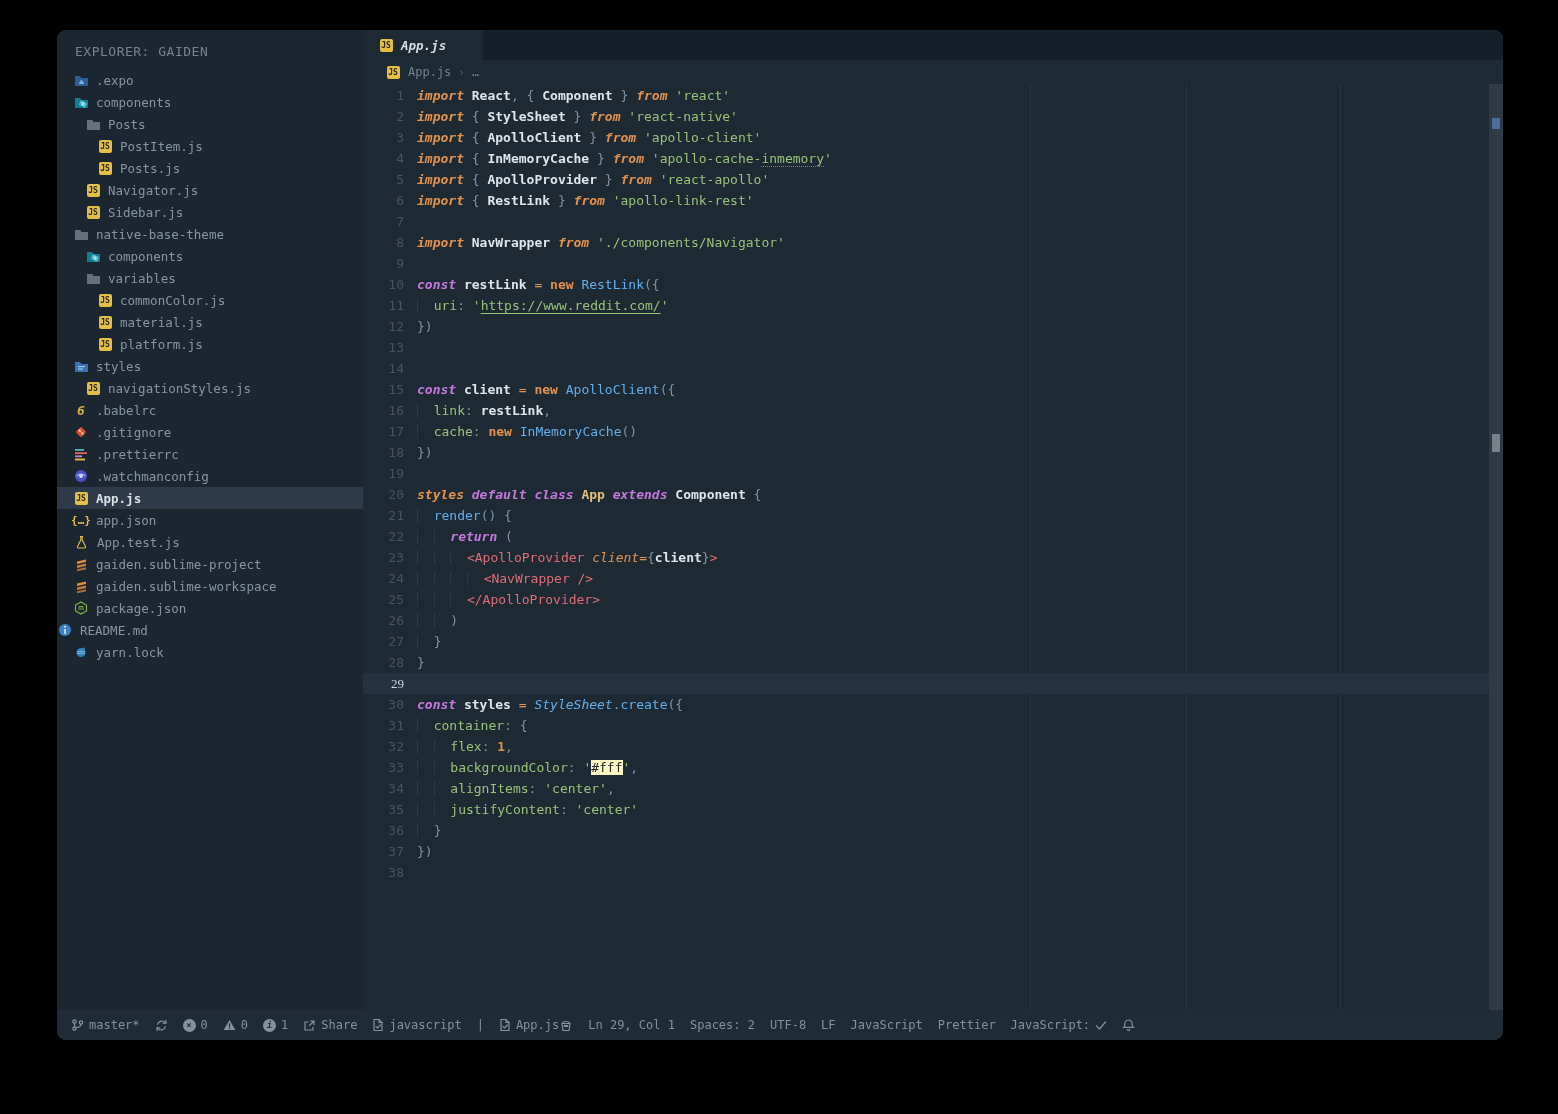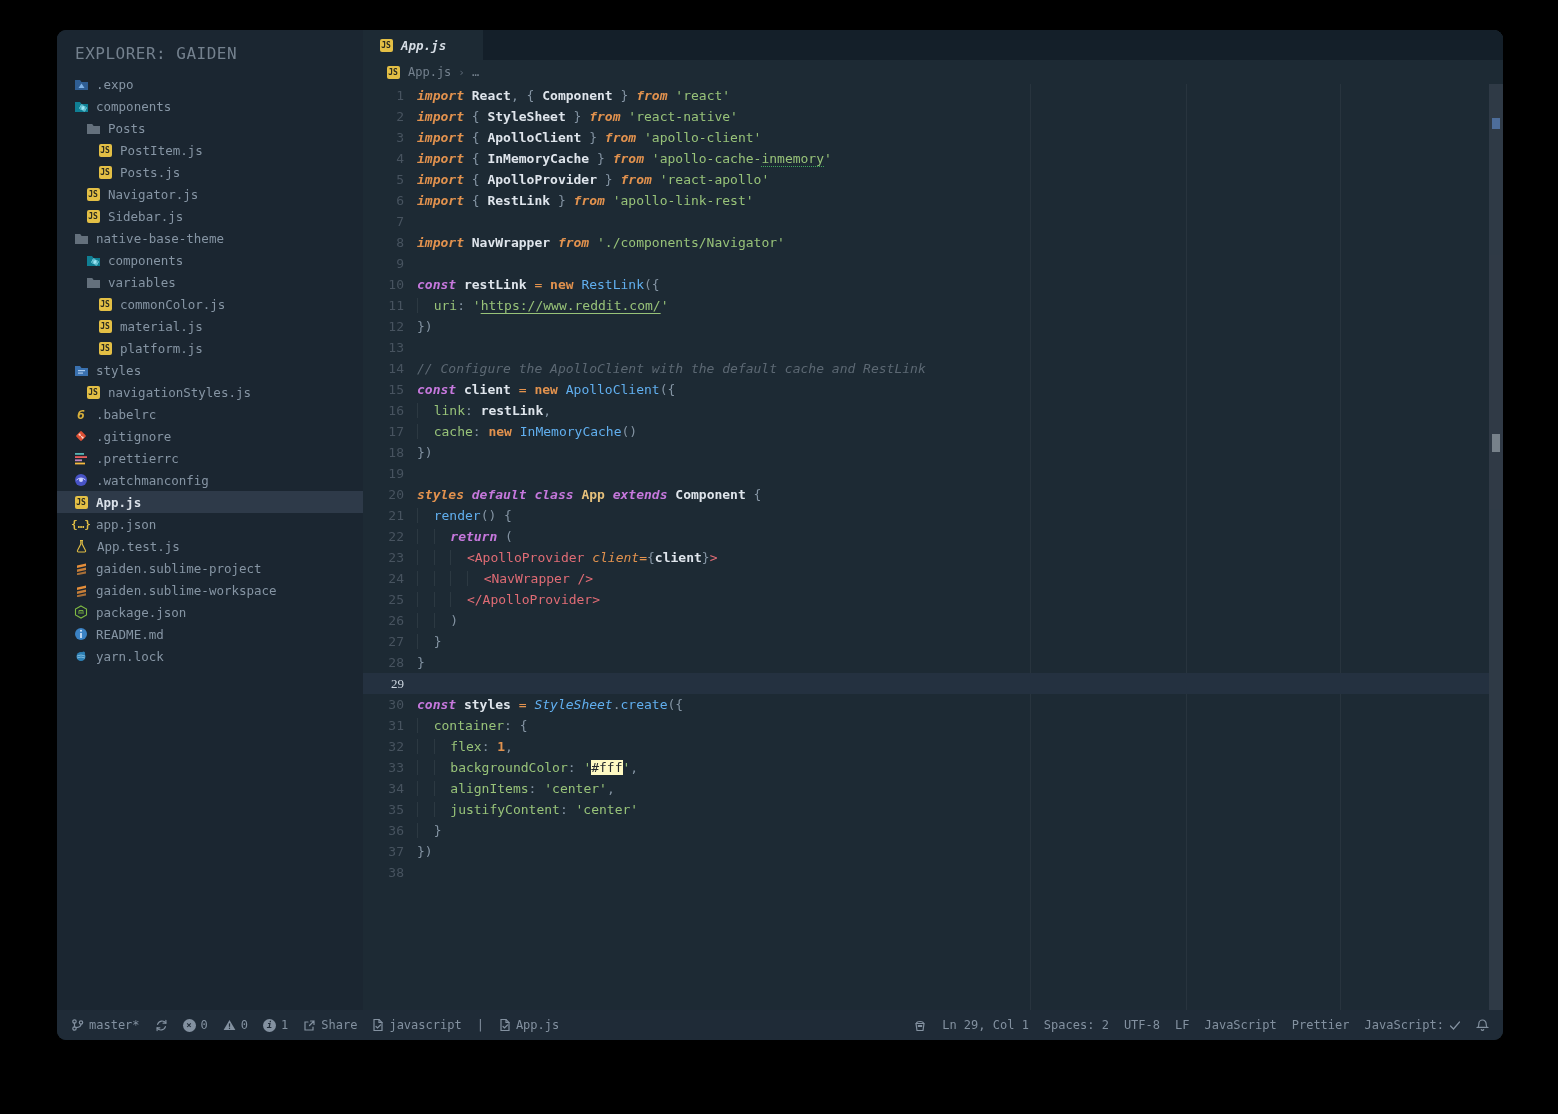--- a/index.html
+++ b/index.html
@@ -20,21 +20,21 @@
     flex:0 0 28px; background:#16212b; position:relative;
     display:flex; align-items:center; justify-content:center;
   }
   .traffic { position:absolute; left:13px; top:0; height:100%; display:flex; align-items:center; gap:8px; }
   .tl { width:12px; height:12px; border-radius:50%; }
   .tl.close { background:#ff5f57; } .tl.min { background:#febc2e; } .tl.max { background:#28c840; }
   .title-text { color:#8a97a5; font-size:12px; }
   
   .main { flex:1; display:flex; min-height:0; }
   .sidebar { flex:0 0 306px; background:#1b2631; padding-top:4px; overflow:hidden; }
-  .sb-header { color:#74818e; font-size:16px; letter-spacing:.5px; padding:10px 0 10px 18px; }
+  .sb-header { color:#74818e; font-size:13px; letter-spacing:.5px; padding:10px 0 10px 18px; }
   .tree { }
   .tree-item { height:22px; display:flex; align-items:center; gap:7px; color:#8695a4; font-size:12.5px; cursor:default; }
   .tree-item.selected { background:#2e3a49; color:#dae1e9; font-weight:bold; }
   .ficon { width:16px; height:16px; flex:0 0 16px; display:flex; align-items:center; justify-content:center; font-style:normal; }
   .js-badge { background:#e3bf45; color:#2b2b20; font-size:8px; font-weight:bold; width:13px; height:13px; border-radius:2px; display:flex; align-items:center; justify-content:center; }
   
   .editor { flex:1; display:flex; flex-direction:column; min-width:0; background:#1d2a34; }
   .tabstrip { flex:0 0 30px; background:#141f29; display:flex; }
   .tab { width:120px; background:#1d2a34; display:flex; align-items:center; gap:7px; padding-left:15px; color:#d6dde5; font-size:12.5px; font-style:italic; font-weight:bold; }
   .breadcrumb { flex:0 0 24px; display:flex; align-items:center; gap:7px; padding-left:22px; color:#74818e; font-size:12px; }
@@ -66,21 +66,21 @@
   .tk-jsx { color:#e06c75; }
   .tk-attr { color:#e2924e; font-style:italic; }
   .tk-classname { color:#e5c07b; font-weight:bold; }
   .tk-chip { background:#fef9c3; color:#24292e; }
   
   .scroll-track { position:absolute; right:0; top:0; bottom:0; width:14px; background:#353f4b; opacity:.8; }
   .marker { position:absolute; right:3px; width:8px; }
   .marker.info { top:34px; height:11px; background:#5a7fb5; }
   .marker.thumb { top:350px; height:18px; background:#8e97a0; }
   
-  .statusbar { flex:0 0 30px; background:#1f2b37; display:flex; align-items:center; justify-content:space-between; padding:0 14px; color:#8391a0; font-size:12px; }
+  .statusbar { flex:0 0 30px; background:#1f2b37; display:flex; align-items:center; justify-content:flex-start; padding:0 14px; color:#8391a0; font-size:12px; }
   .sb-group { display:flex; align-items:center; gap:15px; }
   .sb-item { display:flex; align-items:center; gap:5px; white-space:nowrap; }
   .sb-item svg { display:block; }
   .cnt-ico { width:13px; height:13px; border-radius:50%; background:#8391a0; color:#1f2b37; font-size:9px; font-weight:bold; display:flex; align-items:center; justify-content:center; }
 </style>
 </head>
 <body>
 
 <div class="window">
 
@@ -285,21 +285,21 @@
           </div>
           <div class="tree-item" style="padding-left: 16px; align-items: center;">
             <span class="ficon">
               <svg width="14" height="14" viewBox="0 0 14 14" xmlns="http://www.w3.org/2000/svg">
                 <path d="M7 1 L12.5 4 v6 L7 13 L1.5 10 V4 z" fill="none" stroke="#7fba43" stroke-width="1.1"></path>
                 <path d="M5 9 V5.5 h4 V9 M7 6.5 V9" stroke="#7fba43" stroke-width=".9" fill="none"></path>
               </svg>
             </span>
             <span>package.json</span>
           </div>
-          <div class="tree-item" style="padding-left: 16px;">
+          <div class="tree-item" style="">
             <span class="ficon">
               <svg width="14" height="14" viewBox="0 0 14 14" xmlns="http://www.w3.org/2000/svg">
                 <circle cx="7" cy="7" r="6" fill="#3b82c4"></circle>
                 <rect x="6.2" y="6" width="1.6" height="5" fill="#dbeafc"></rect>
                 <circle cx="7" cy="3.8" r="1" fill="#dbeafc"></circle>
               </svg>
             </span>
             <span>README.md</span>
           </div>
           <div class="tree-item" style="padding-left: 16px;">
@@ -345,21 +345,21 @@
             <div class="code-line"><span class="gutter">4</span><span class="code-text"><span class="tk-kw1">import </span><span class="tk-punct">{ </span><span class="tk-ident">InMemoryCache</span><span class="tk-punct"> } </span><span class="tk-kw1">from </span><span class="tk-str">'apollo-cache-</span><span class="tk-strspell">inmemory</span><span class="tk-str">'</span></span></div>
             <div class="code-line"><span class="gutter">5</span><span class="code-text"><span class="tk-kw1">import </span><span class="tk-punct">{ </span><span class="tk-ident">ApolloProvider</span><span class="tk-punct"> } </span><span class="tk-kw1">from </span><span class="tk-str">'react-apollo'</span></span></div>
             <div class="code-line"><span class="gutter">6</span><span class="code-text"><span class="tk-kw1">import </span><span class="tk-punct">{ </span><span class="tk-ident">RestLink</span><span class="tk-punct"> } </span><span class="tk-kw1">from </span><span class="tk-str">'apollo-link-rest'</span></span></div>
             <div class="code-line"><span class="gutter">7</span><span class="code-text"></span></div>
             <div class="code-line"><span class="gutter">8</span><span class="code-text"><span class="tk-kw1">import </span><span class="tk-ident">NavWrapper </span><span class="tk-kw1">from </span><span class="tk-str">'./components/Navigator'</span></span></div>
             <div class="code-line"><span class="gutter">9</span><span class="code-text"></span></div>
             <div class="code-line"><span class="gutter">10</span><span class="code-text"><span class="tk-kw2">const </span><span class="tk-ident">restLink </span><span class="tk-op">= </span><span class="tk-new">new </span><span class="tk-type">RestLink</span><span class="tk-punct">({</span></span></div>
             <div class="code-line"><span class="gutter">11</span><span class="code-text"><span class="guide">&nbsp;&nbsp;</span><span class="tk-prop">uri</span><span class="tk-punct">: </span><span class="tk-str">'</span><span class="tk-strlink">https://www.reddit.com/</span><span class="tk-str">'</span></span></div>
             <div class="code-line"><span class="gutter">12</span><span class="code-text"><span class="tk-punct">})</span></span></div>
             <div class="code-line"><span class="gutter">13</span><span class="code-text"></span></div>
-            <div class="code-line"><span class="gutter">14</span><span class="code-text"><span class="tk-comment">// Configure the ApolloClient with the default cache and RestLink</span></span></div>
+            <div class="code-line"><span class="gutter">14</span></div>
             <div class="code-line"><span class="gutter">15</span><span class="code-text"><span class="tk-kw2">const </span><span class="tk-ident">client </span><span class="tk-op">= </span><span class="tk-new">new </span><span class="tk-type">ApolloClient</span><span class="tk-punct">({</span></span></div>
             <div class="code-line"><span class="gutter">16</span><span class="code-text"><span class="guide">&nbsp;&nbsp;</span><span class="tk-prop">link</span><span class="tk-punct">: </span><span class="tk-ident">restLink</span><span class="tk-punct">,</span></span></div>
             <div class="code-line"><span class="gutter">17</span><span class="code-text"><span class="guide">&nbsp;&nbsp;</span><span class="tk-prop">cache</span><span class="tk-punct">: </span><span class="tk-new">new </span><span class="tk-type">InMemoryCache</span><span class="tk-punct">()</span></span></div>
             <div class="code-line"><span class="gutter">18</span><span class="code-text"><span class="tk-punct">})</span></span></div>
             <div class="code-line"><span class="gutter">19</span><span class="code-text"></span></div>
             <div class="code-line"><span class="gutter">20</span><span class="code-text"><span class="tk-kw1">styles </span><span class="tk-kw2">default </span><span class="tk-kw2">class </span><span class="tk-classname">App </span><span class="tk-kw2">extends </span><span class="tk-ident">Component </span><span class="tk-punct">{</span></span></div>
             <div class="code-line"><span class="gutter">21</span><span class="code-text"><span class="guide">&nbsp;&nbsp;</span><span class="tk-fn">render</span><span class="tk-punct">() {</span></span></div>
             <div class="code-line"><span class="gutter">22</span><span class="code-text"><span class="guide">&nbsp;&nbsp;</span><span class="guide">&nbsp;&nbsp;</span><span class="tk-kw2">return </span><span class="tk-punct">(</span></span></div>
             <div class="code-line"><span class="gutter">23</span><span class="code-text"><span class="guide">&nbsp;&nbsp;</span><span class="guide">&nbsp;&nbsp;</span><span class="guide">&nbsp;&nbsp;</span><span class="tk-jsx">&lt;ApolloProvider </span><span class="tk-attr">client</span><span class="tk-op">=</span><span class="tk-punct">{</span><span class="tk-ident">client</span><span class="tk-punct">}</span><span class="tk-jsx">&gt;</span></span></div>
             <div class="code-line"><span class="gutter">24</span><span class="code-text"><span class="guide">&nbsp;&nbsp;</span><span class="guide">&nbsp;&nbsp;</span><span class="guide">&nbsp;&nbsp;</span><span class="guide">&nbsp;&nbsp;</span><span class="tk-jsx">&lt;NavWrapper /&gt;</span></span></div>

